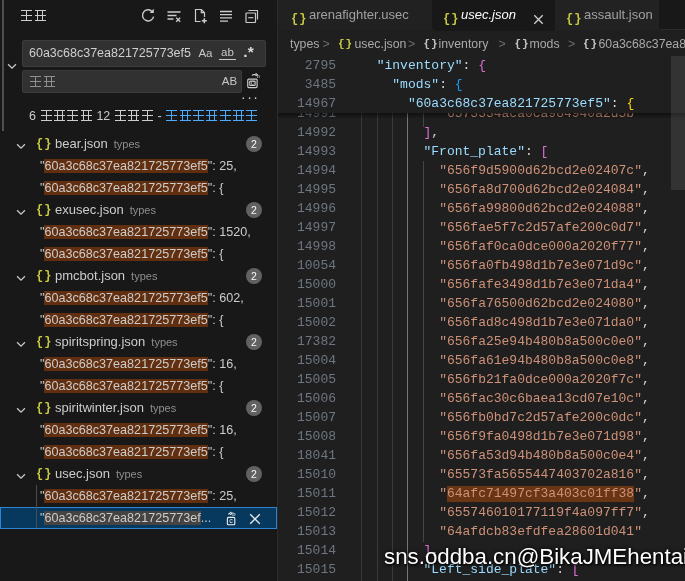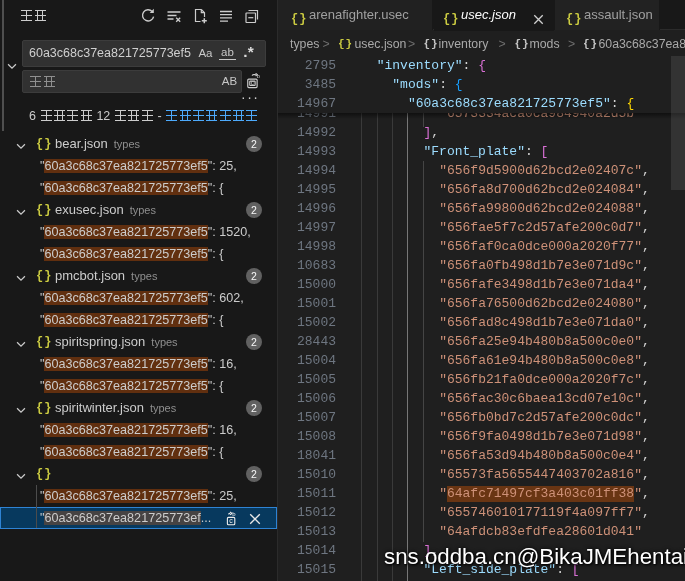--- a/index.html
+++ b/index.html
@@ -139,20 +139,21 @@
       <span class="abs" style="left:40px">"<span class="hl">60a3c68c37ea821725773ef5</span>": 16,</span>
     </div>
 <div class="row" style="top:441px;color:#ccc;font-size:12.6px">
       <span class="abs" style="left:40px">"<span class="hl">60a3c68c37ea821725773ef5</span>": {</span>
     </div>
 <div class="row" style="top:463px">
       <span class="abs" style="left:14px;top:4px"><svg width="14" height="14" viewBox="0 0 16 16" fill="none" stroke="#ccc" stroke-width="1.4">
           <path d="M3.5 6 8 10.5 12.5 6"></path>
         </svg></span>
       <span class="abs tw" style="left:36px;top:0">{}</span>
+      <span class="abs" style="left:55px;color:#ccc;font-size:13px">usec.json<span style="color:#8f8f8f;font-size:11px;margin-left:6px">types</span></span>
       <span class="abs" style="left:246px;top:3px;width:16px;height:16px;border-radius:9px;background:#616161;color:#f8f8f8;font-size:10.5px;text-align:center;line-height:16px">2</span>
     </div>
 <div class="row" style="top:485px;color:#ccc;font-size:12.6px">
       <span class="abs" style="left:40px">"<span class="hl">60a3c68c37ea821725773ef5</span>": 25,</span>
     </div>
 <div class="row" style="top:507px;background:#07395e;border:1px solid #2e83d4;color:#ccc;font-size:12.6px">
       <span class="abs" style="left:39px;top:-1px">"<span class="hl" style="background:rgba(234,92,0,.28)">60a3c68c37ea821725773ef</span>...</span>
       <span class="abs" style="left:222px;top:3px;width:16px;height:16px"><svg width="16" height="16" viewBox="0 0 16 16" fill="none" stroke="#eee" stroke-width="1.1">
           <path d="M5.8 3.4c0-.8.4-1.2 1.2-1.2"></path>
           <path d="M7.2 1 8.7 2.4 7.2 3.9" stroke-width="1.2"></path>
@@ -215,29 +216,29 @@
 <div class="ln" style="left:12px;top:161px">14994</div>
     <div class="cl" style="left:67.5px;top:161px">            <span class="s">"656f9d5900d62bcd2e02407c"</span><span class="p">,</span></div>
 <div class="ln" style="left:12px;top:180px">14995</div>
     <div class="cl" style="left:67.5px;top:180px">            <span class="s">"656fa8d700d62bcd2e024084"</span><span class="p">,</span></div>
 <div class="ln" style="left:12px;top:199px">14996</div>
     <div class="cl" style="left:67.5px;top:199px">            <span class="s">"656fa99800d62bcd2e024088"</span><span class="p">,</span></div>
 <div class="ln" style="left:12px;top:218px">14997</div>
     <div class="cl" style="left:67.5px;top:218px">            <span class="s">"656fae5f7c2d57afe200c0d7"</span><span class="p">,</span></div>
 <div class="ln" style="left:12px;top:237px">14998</div>
     <div class="cl" style="left:67.5px;top:237px">            <span class="s">"656faf0ca0dce000a2020f77"</span><span class="p">,</span></div>
-<div class="ln" style="left:12px;top:256px">10683</div>
+<div class="ln" style="left:12px;top:256px">10054</div>
     <div class="cl" style="left:67.5px;top:256px">            <span class="s">"656fa0fb498d1b7e3e071d9c"</span><span class="p">,</span></div>
 <div class="ln" style="left:12px;top:275px">15000</div>
     <div class="cl" style="left:67.5px;top:275px">            <span class="s">"656fafe3498d1b7e3e071da4"</span><span class="p">,</span></div>
 <div class="ln" style="left:12px;top:294px">15001</div>
     <div class="cl" style="left:67.5px;top:294px">            <span class="s">"656fa76500d62bcd2e024080"</span><span class="p">,</span></div>
 <div class="ln" style="left:12px;top:313px">15002</div>
     <div class="cl" style="left:67.5px;top:313px">            <span class="s">"656fad8c498d1b7e3e071da0"</span><span class="p">,</span></div>
-<div class="ln" style="left:12px;top:332px">28443</div>
+<div class="ln" style="left:12px;top:332px">17382</div>
     <div class="cl" style="left:67.5px;top:332px">            <span class="s">"656fa25e94b480b8a500c0e0"</span><span class="p">,</span></div>
 <div class="ln" style="left:12px;top:351px">15004</div>
     <div class="cl" style="left:67.5px;top:351px">            <span class="s">"656fa61e94b480b8a500c0e8"</span><span class="p">,</span></div>
 <div class="ln" style="left:12px;top:370px">15005</div>
     <div class="cl" style="left:67.5px;top:370px">            <span class="s">"656fb21fa0dce000a2020f7c"</span><span class="p">,</span></div>
 <div class="ln" style="left:12px;top:389px">15006</div>
     <div class="cl" style="left:67.5px;top:389px">            <span class="s">"656fac30c6baea13cd07e10c"</span><span class="p">,</span></div>
 <div class="ln" style="left:12px;top:408px">15007</div>
     <div class="cl" style="left:67.5px;top:408px">            <span class="s">"656fb0bd7c2d57afe200c0dc"</span><span class="p">,</span></div>
 <div class="ln" style="left:12px;top:427px">15008</div>

